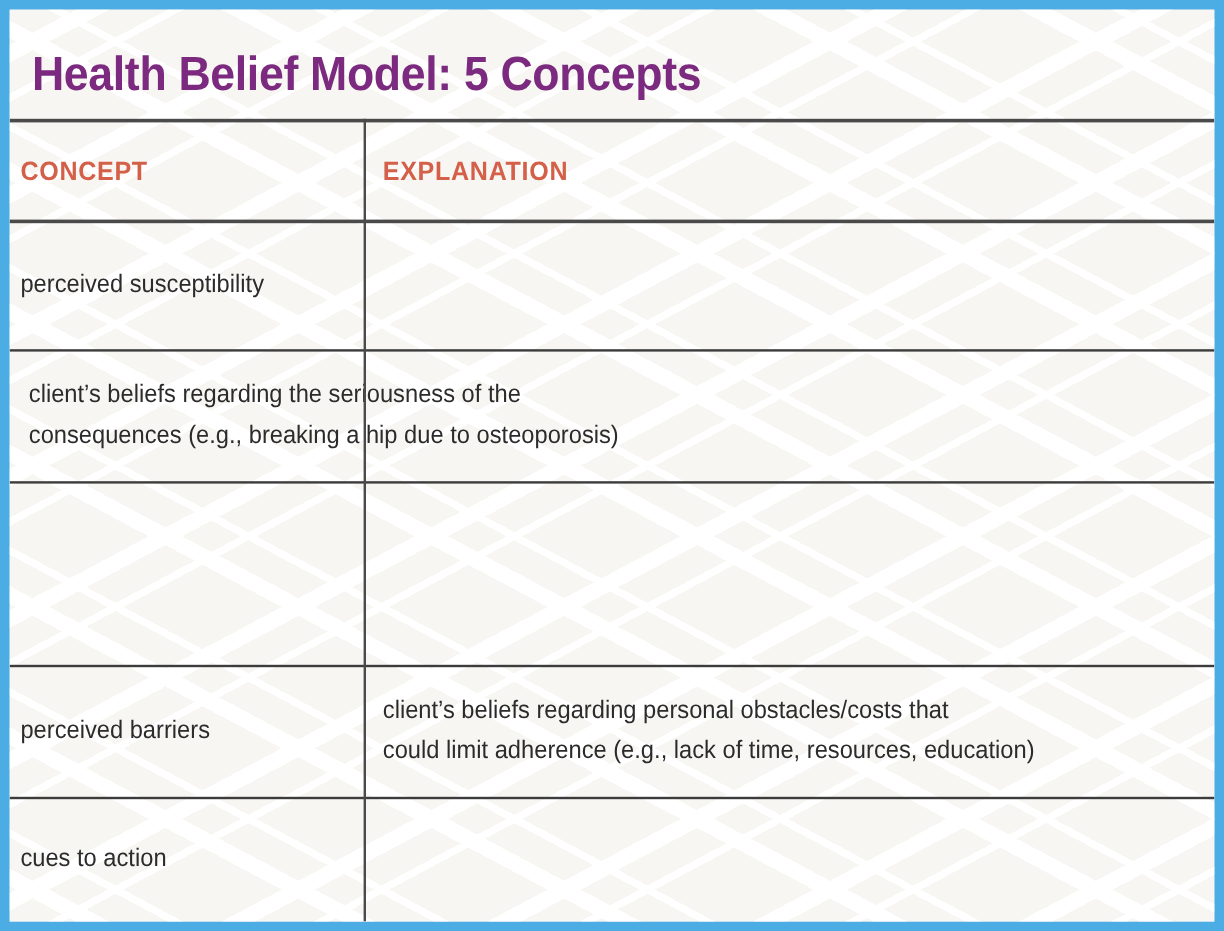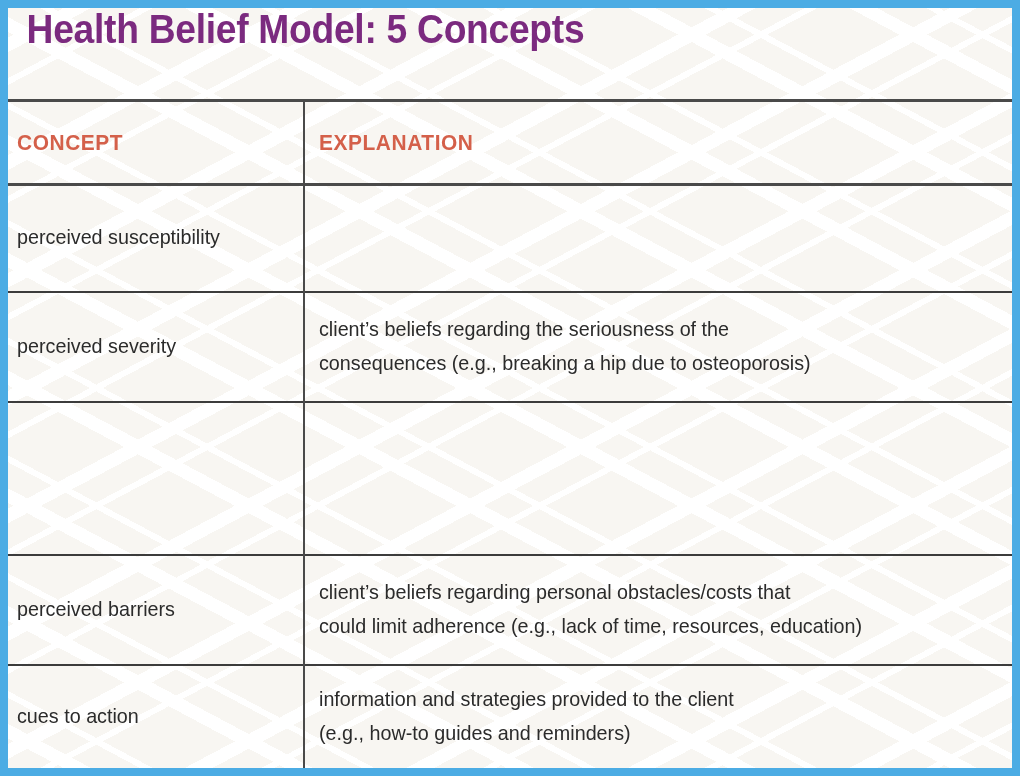--- a/index.html
+++ b/index.html
@@ -65,21 +65,21 @@
     z-index: 2;
   }
 
   
   #title-block {
     position: absolute;
     left: 0; right: 0;
     top: 0;
     height: 75px;
     display: flex;
-    align-items: flex-start;
+    align-items: flex-end;
   }
   #page-title {
     padding-left: 20px;
     font-family: "Liberation Sans", sans-serif;
     font-weight: bold;
     font-size: 40px;
     line-height: 1.05;
     letter-spacing: -0.3px;
     color: #7B2A7F;
     transform: scaleX(0.93);
@@ -197,23 +197,20 @@
       </div>
     </div>
 
     <div class="trow" style="top:175px; height:108px;">
       <div class="cell-concept">
         <span class="concept-text">perceived susceptibility</span>
       </div>
     </div>
 
     <div class="trow" style="top:283px; height:110px;">
-      <div class="cell-concept">
-        <span class="concept-text">perceived severity</span>
-      </div>
       <div class="cell-explanation">
         <span class="body-text">client’s beliefs regarding the seriousness of the
 consequences (e.g., breaking a hip due to osteoporosis)</span>
       </div>
     </div>
 
     <div class="trow" style="top:393px; height:153px;">
     </div>
 
     <div class="trow" style="top:546px; height:110px;align-items:center;">
@@ -223,20 +220,16 @@
       <div class="cell-explanation">
         <span class="body-text">client’s beliefs regarding personal obstacles/costs that
 could limit adherence (e.g., lack of time, resources, education)</span>
       </div>
     </div>
 
     <div class="trow" style="top:656px; height:104px;align-items:center;">
       <div class="cell-concept">
         <span class="concept-text">cues to action</span>
       </div>
-      <div class="cell-explanation">
-        <span class="body-text">information and strategies provided to the client
-(e.g., how-to guides and reminders)</span>
-      </div>
     </div>
 
   </div>
 </div>
 
 </body></html>

